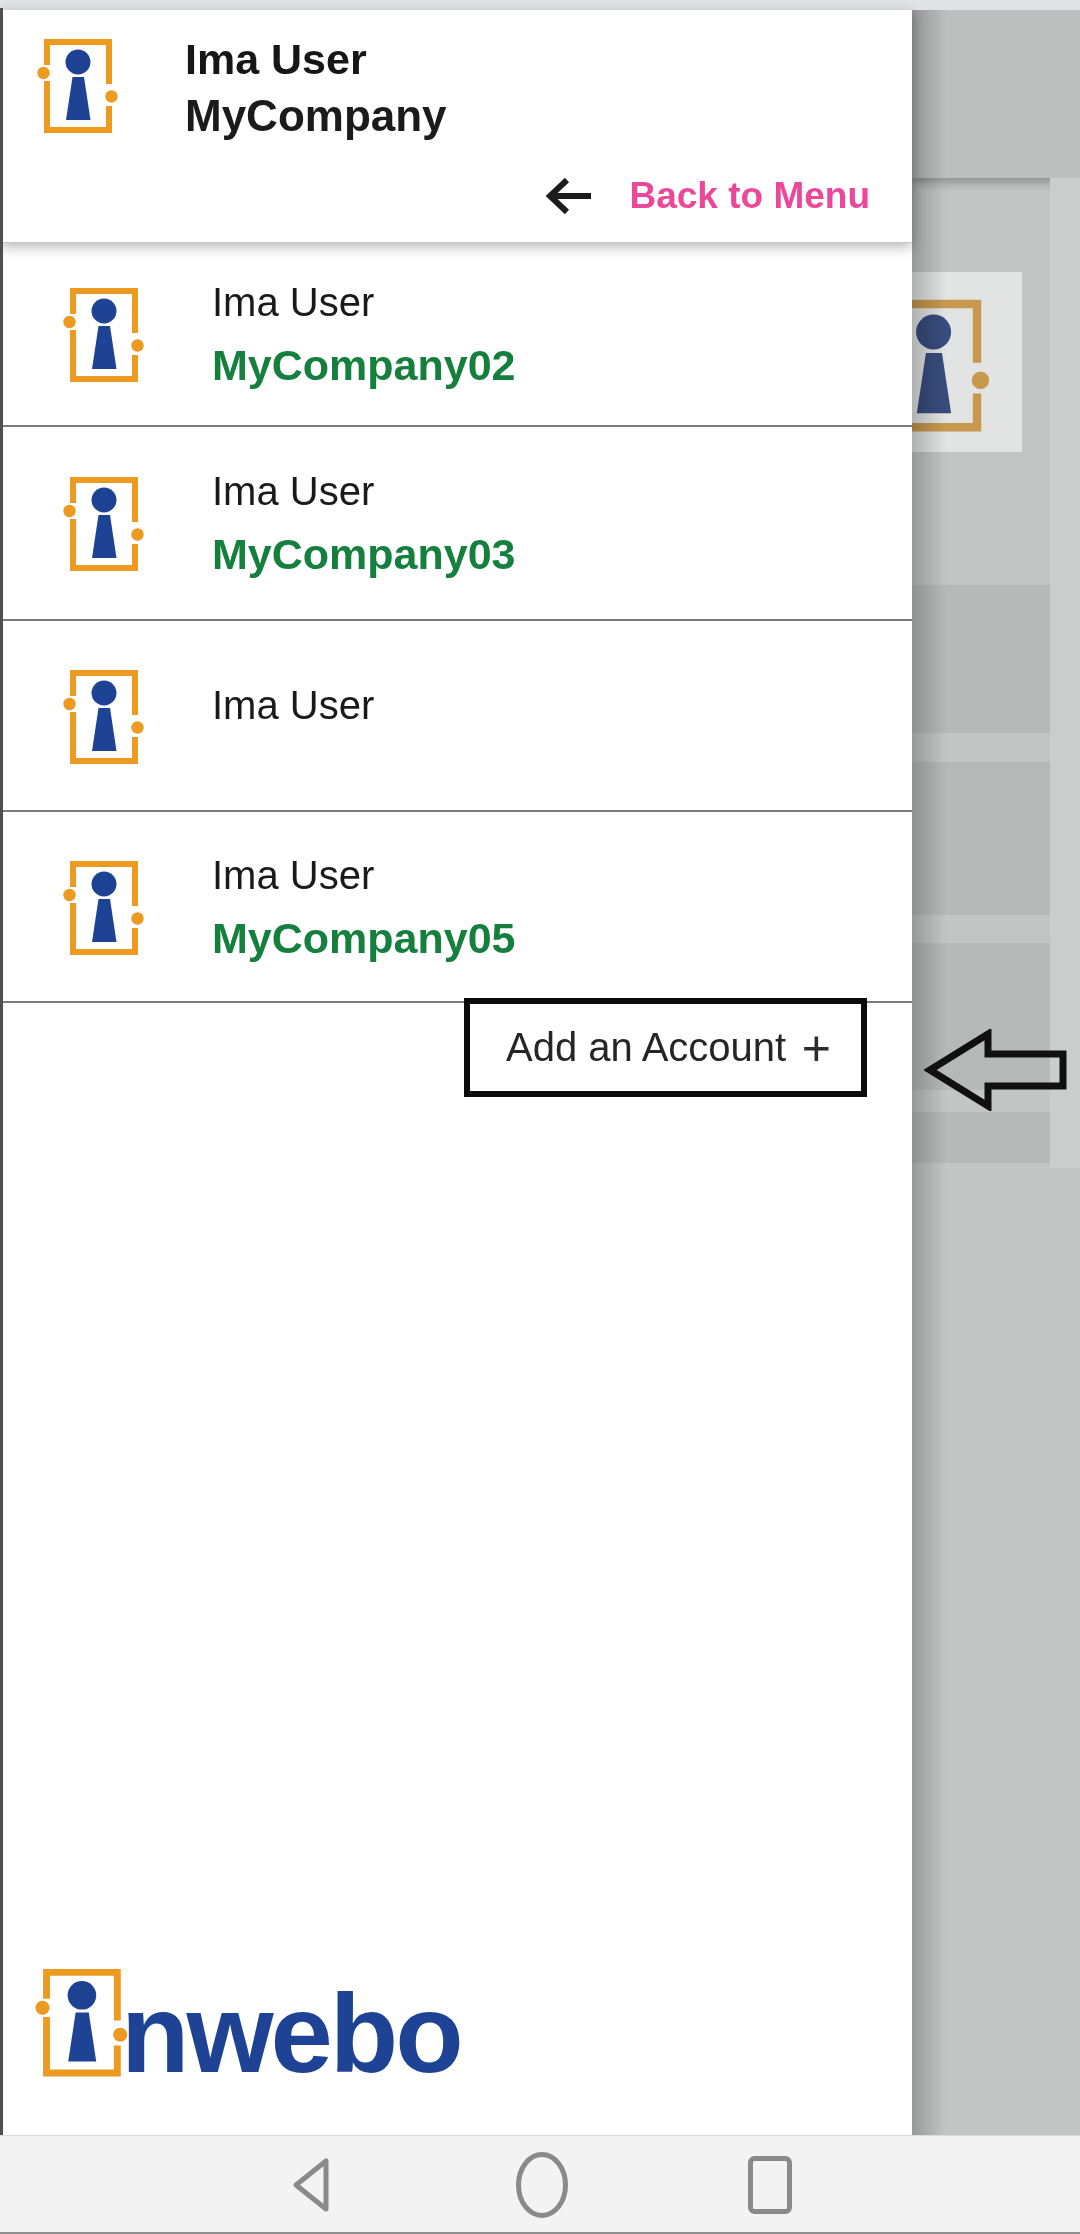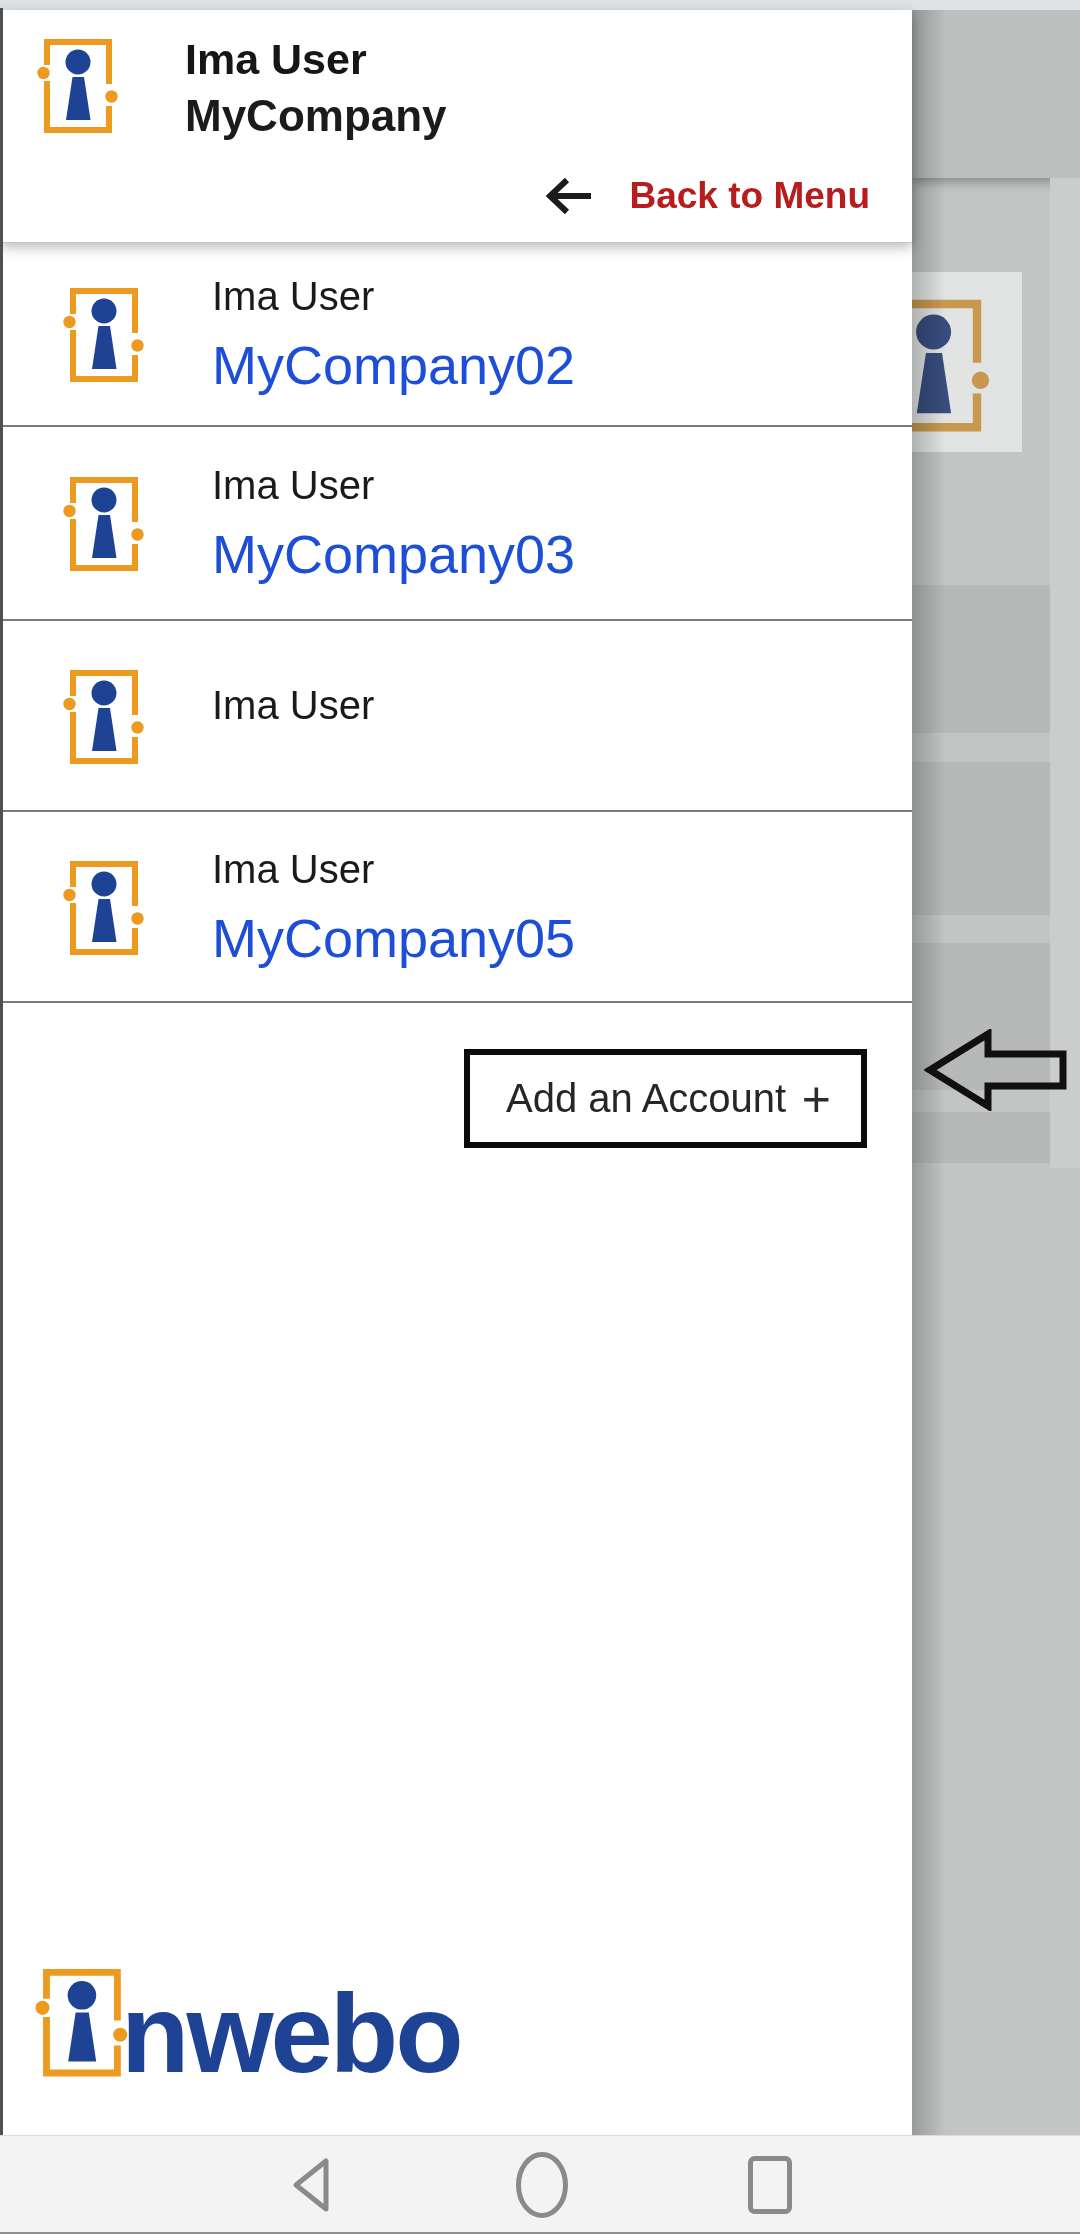--- a/index.html
+++ b/index.html
@@ -22,33 +22,33 @@
   
   .drawer{position:absolute;left:0;top:10px;width:912px;height:2125px;background:#ffffff;}
   .edge-line{position:absolute;left:0;top:8px;width:3px;height:2127px;background:#4f4f4f;z-index:30;}
 
   .drawer-header{position:absolute;left:0;top:0;width:912px;height:232px;background:#fff;
     border-bottom:1px solid #c6c6c6;box-shadow:0 4px 12px rgba(0,0,0,.28);z-index:5;}
   .dh-icon{position:absolute;left:24px;top:22px;width:95px;height:105px;}
   .dh-name{position:absolute;left:185px;top:26px;font-size:43px;font-weight:bold;color:#161616;line-height:1.1;}
   .dh-company{position:absolute;left:185px;top:82px;font-size:44px;font-weight:bold;color:#1b1b1b;line-height:1.1;}
   .back-btn{position:absolute;right:42px;top:156px;height:60px;display:flex;align-items:center;gap:36px;cursor:pointer;background:none;border:none;padding:0;}
-  .back-btn .lbl{font-size:37px;font-weight:bold;color:#b91c1c;white-space:nowrap;}
+  .back-btn .lbl{font-size:37px;font-weight:bold;color:#ec4899;white-space:nowrap;}
   .back-arrow{width:48px;height:42px;display:block;}
 
   
   .account-list{position:absolute;left:0;top:232px;width:912px;}
   .account-row{position:relative;width:912px;border-bottom:2px solid #7b7b7b;background:#fff;cursor:pointer;}
   .account-row .iw-slot{position:absolute;left:50px;top:50%;margin-top:-53px;width:95px;height:105px;}
   .acc-text{position:absolute;left:212px;top:50%;transform:translateY(-50%);}
   .acc-name{font-size:40px;color:#1a1a1a;line-height:1.0;margin-bottom:22px;}
-  .acc-company{font-size:54px;color:#1d4ed8;line-height:1.0;}
-
-  
-  .add-btn{position:absolute;left:464px;top:1039px;width:403px;height:99px;box-sizing:border-box;
+  .acc-company{font-size:43px;color:#15803d;line-height:1.0;font-weight:bold;}
+
+  
+  .add-btn{position:absolute;left:464px;top:988px;width:403px;height:99px;box-sizing:border-box;
     background:#fff;border:6px solid var(--btn-border);display:flex;align-items:center;cursor:pointer;padding:0 30px 0 36px;}
   .add-btn .lbl{font-size:40px;color:#262626;flex:1;text-align:left;}
   .add-btn .plus{font-size:50px;font-weight:300;color:#2c2c2c;line-height:1;}
 
   
   .pointer-arrow{position:absolute;left:924px;top:1029px;width:144px;height:82px;z-index:10;}
 
   
   .logo{position:absolute;left:0;top:1940px;width:600px;height:160px;}
   .logo .iw-slot{position:absolute;left:20px;top:11px;width:109px;height:120px;}

